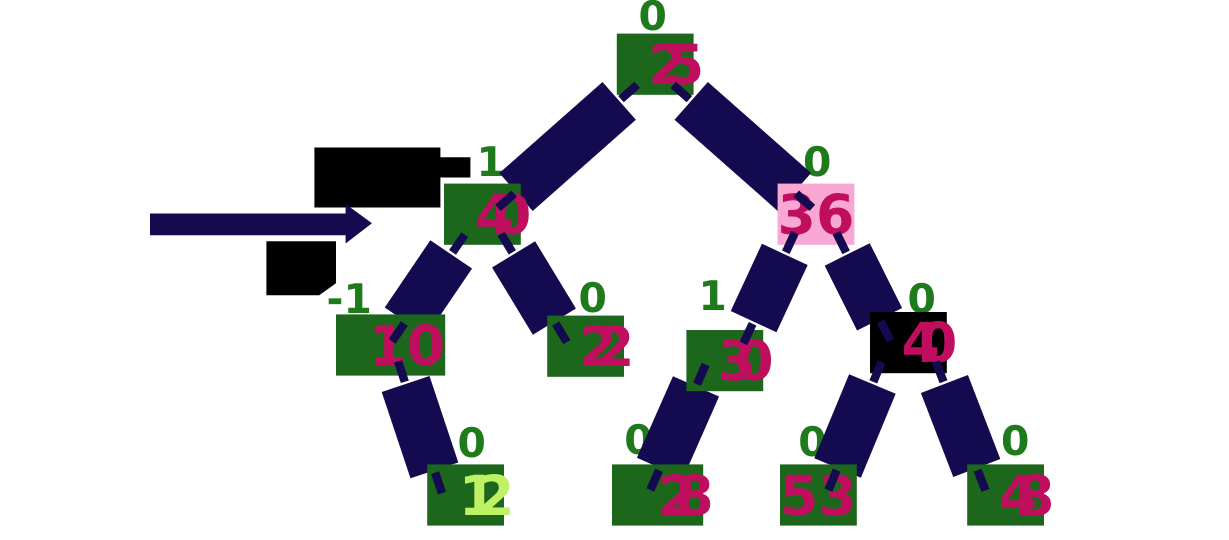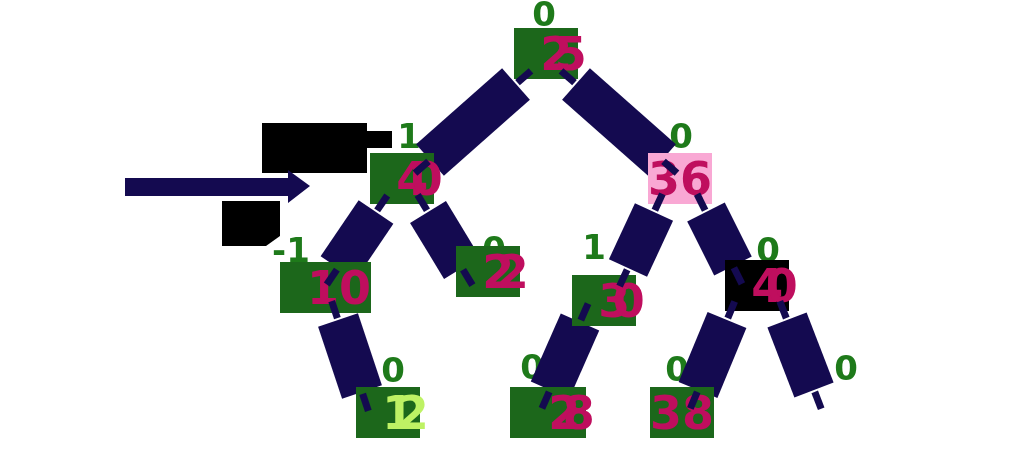--- a/index.html
+++ b/index.html
@@ -76,37 +76,40 @@
       </div>
       <div class="node" style="left: 370px; top: 153px; background: rgb(28, 103, 27);">
         <span class="node-value overlap" style="color: rgb(191, 14, 94);">40</span>
       </div>
       <div class="node" style="left: 648px; top: 153px; background: #f9a8d4;">
         <span class="node-value" style="color: rgb(191, 14, 94);">36</span>
       </div>
       <div class="node" style="left: 280px; top: 262px; background: rgb(28, 103, 27); padding-left: 27px;">
         <span class="node-value" style="color: rgb(191, 14, 94);">10</span>
       </div>
-      <div class="node" style="left: 456px; top: 246px; background: rgb(28, 103, 27);">
+      <div class="node" style="left: 456px; top: 263px; background: rgb(28, 103, 27);">
         <span class="node-value overlap" style="color: rgb(191, 14, 94);">22</span>
       </div>
       <div class="node" style="left: 572px; top: 263px; background: rgb(28, 103, 27); margin-top: 12px;">
         <span class="node-value overlap" style="color: rgb(191, 14, 94);">30</span>
       </div>
       <div class="node" style="left: 725px; top: 260px; background: #000000;">
         <span class="node-value overlap" style="color: rgb(191, 14, 94);">40</span>
       </div>
       <div class="node" style="left: 356px; top: 387px; background: rgb(28, 103, 27);">
         <span class="node-value overlap" style="color: #bef264;">12</span>
       </div>
       <div class="node" style="left: 510px; top: 387px; background: rgb(28, 103, 27); padding-left: 12px;">
         <span class="node-value overlap" style="color: rgb(191, 14, 94);">28</span>
       </div>
       <div class="node" style="left: 650px; top: 387px; background: rgb(28, 103, 27);">
-        <span class="node-value" style="color: rgb(191, 14, 94);">38</span>
+        <span class="node-value" style="color: rgb(191, 14, 94);">53</span>
+      </div>
+      <div class="node" style="left: 806px; top: 387px; background: rgb(28, 103, 27);">
+        <span class="node-value overlap" style="color: rgb(191, 14, 94);">48</span>
       </div>
     </div>
   <svg id="tick-layer" class="layer" viewBox="0 0 1024 450">
       <line x1="530.9865817096229" y1="70.75604407056579" x2="517.4986581709622" y2="82.67560440705658" stroke="#140a50" stroke-width="7"></line>
       <line x1="428.5013418290377" y1="161.32439559294343" x2="415.0134182903771" y2="173.2439559294342" stroke="#140a50" stroke-width="7"></line>
       <line x1="561.0134182903771" y1="70.75604407056579" x2="574.5013418290378" y2="82.67560440705658" stroke="#140a50" stroke-width="7"></line>
       <line x1="663.4986581709622" y1="161.32439559294343" x2="676.9865817096229" y2="173.2439559294342" stroke="#140a50" stroke-width="7"></line>
       <line x1="387.2300283667453" y1="195.45048451216485" x2="377.1230028366745" y2="210.34504845121648" stroke="#140a50" stroke-width="7"></line>
       <line x1="336.8769971633255" y1="269.6549515487835" x2="326.7699716332547" y2="284.54951548783515" stroke="#140a50" stroke-width="7"></line>
       <line x1="417.62043731516474" y1="194.90424969556543" x2="426.9620437315165" y2="210.29042496955654" stroke="#140a50" stroke-width="7"></line>

